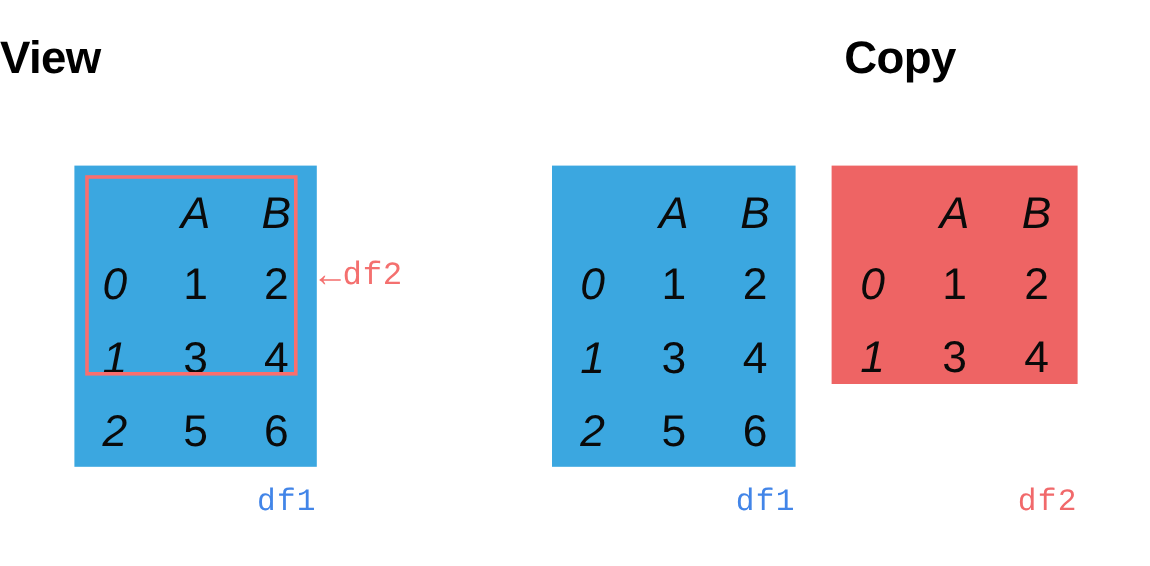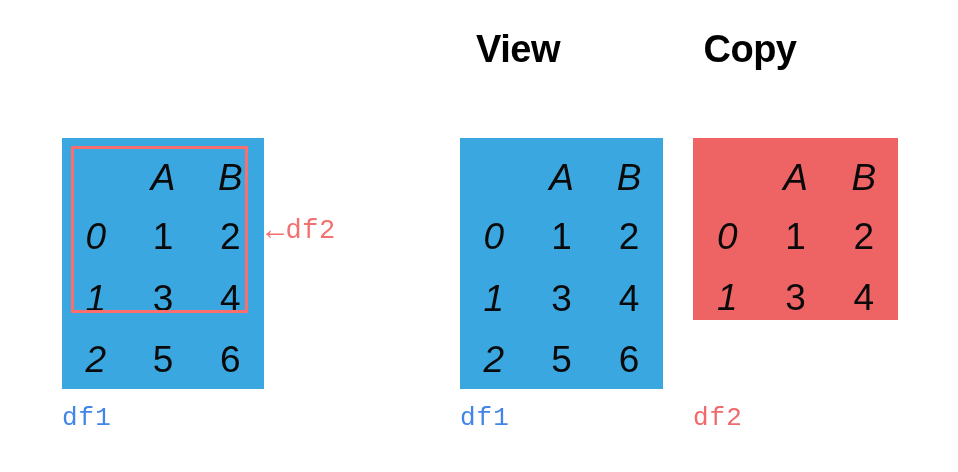--- a/index.html
+++ b/index.html
@@ -18,21 +18,21 @@
   
   .section-title {
     position: absolute;
     font-family: "Liberation Sans", sans-serif;
     font-weight: bold;
     font-size: 38px;
     color: #000000;
     letter-spacing: -0.5px;
     white-space: nowrap;
   }
-  #title-view  { left: 0;   top: 28px; width: 560px; text-align: right; }
+  #title-view  { left: 0;   top: 28px; width: 560px; text-align: left; }
   #title-copy  { left: 480px; top: 28px; width: 540px; text-align: center; }
 
   
   .df-block {
     position: absolute;
   }
   .df-box {
     position: relative;
     box-sizing: border-box;
     display: grid;
@@ -53,21 +53,21 @@
     justify-content: center;
   }
   .df-cell.hdr   { font-style: italic; font-weight: normal; }
   .df-cell.idx   { font-style: italic; font-weight: normal; }
   .df-cell.val   { font-style: normal; font-weight: normal; }
   .df-cell.blank { }
 
   .df-label {
     font-family: "Liberation Mono", monospace;
     font-size: 26px;
-    text-align: left;
+    text-align: right;
     margin-top: 14px;
     letter-spacing: 1px;
   }
   .df-label.blue { color: #4285E8; }
   .df-label.red  { color: #F1696B; }
 
   
   #view-selection {
     position: absolute;
     box-sizing: border-box;

